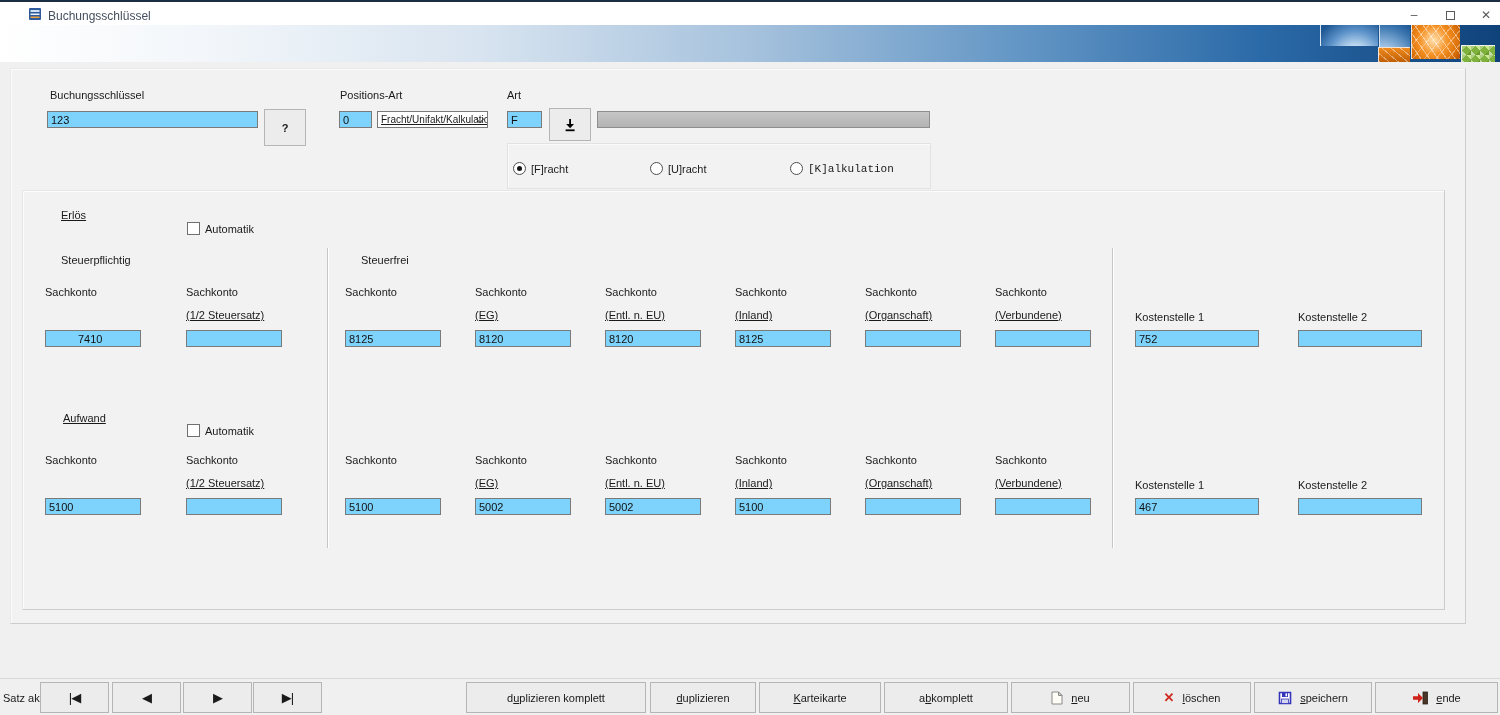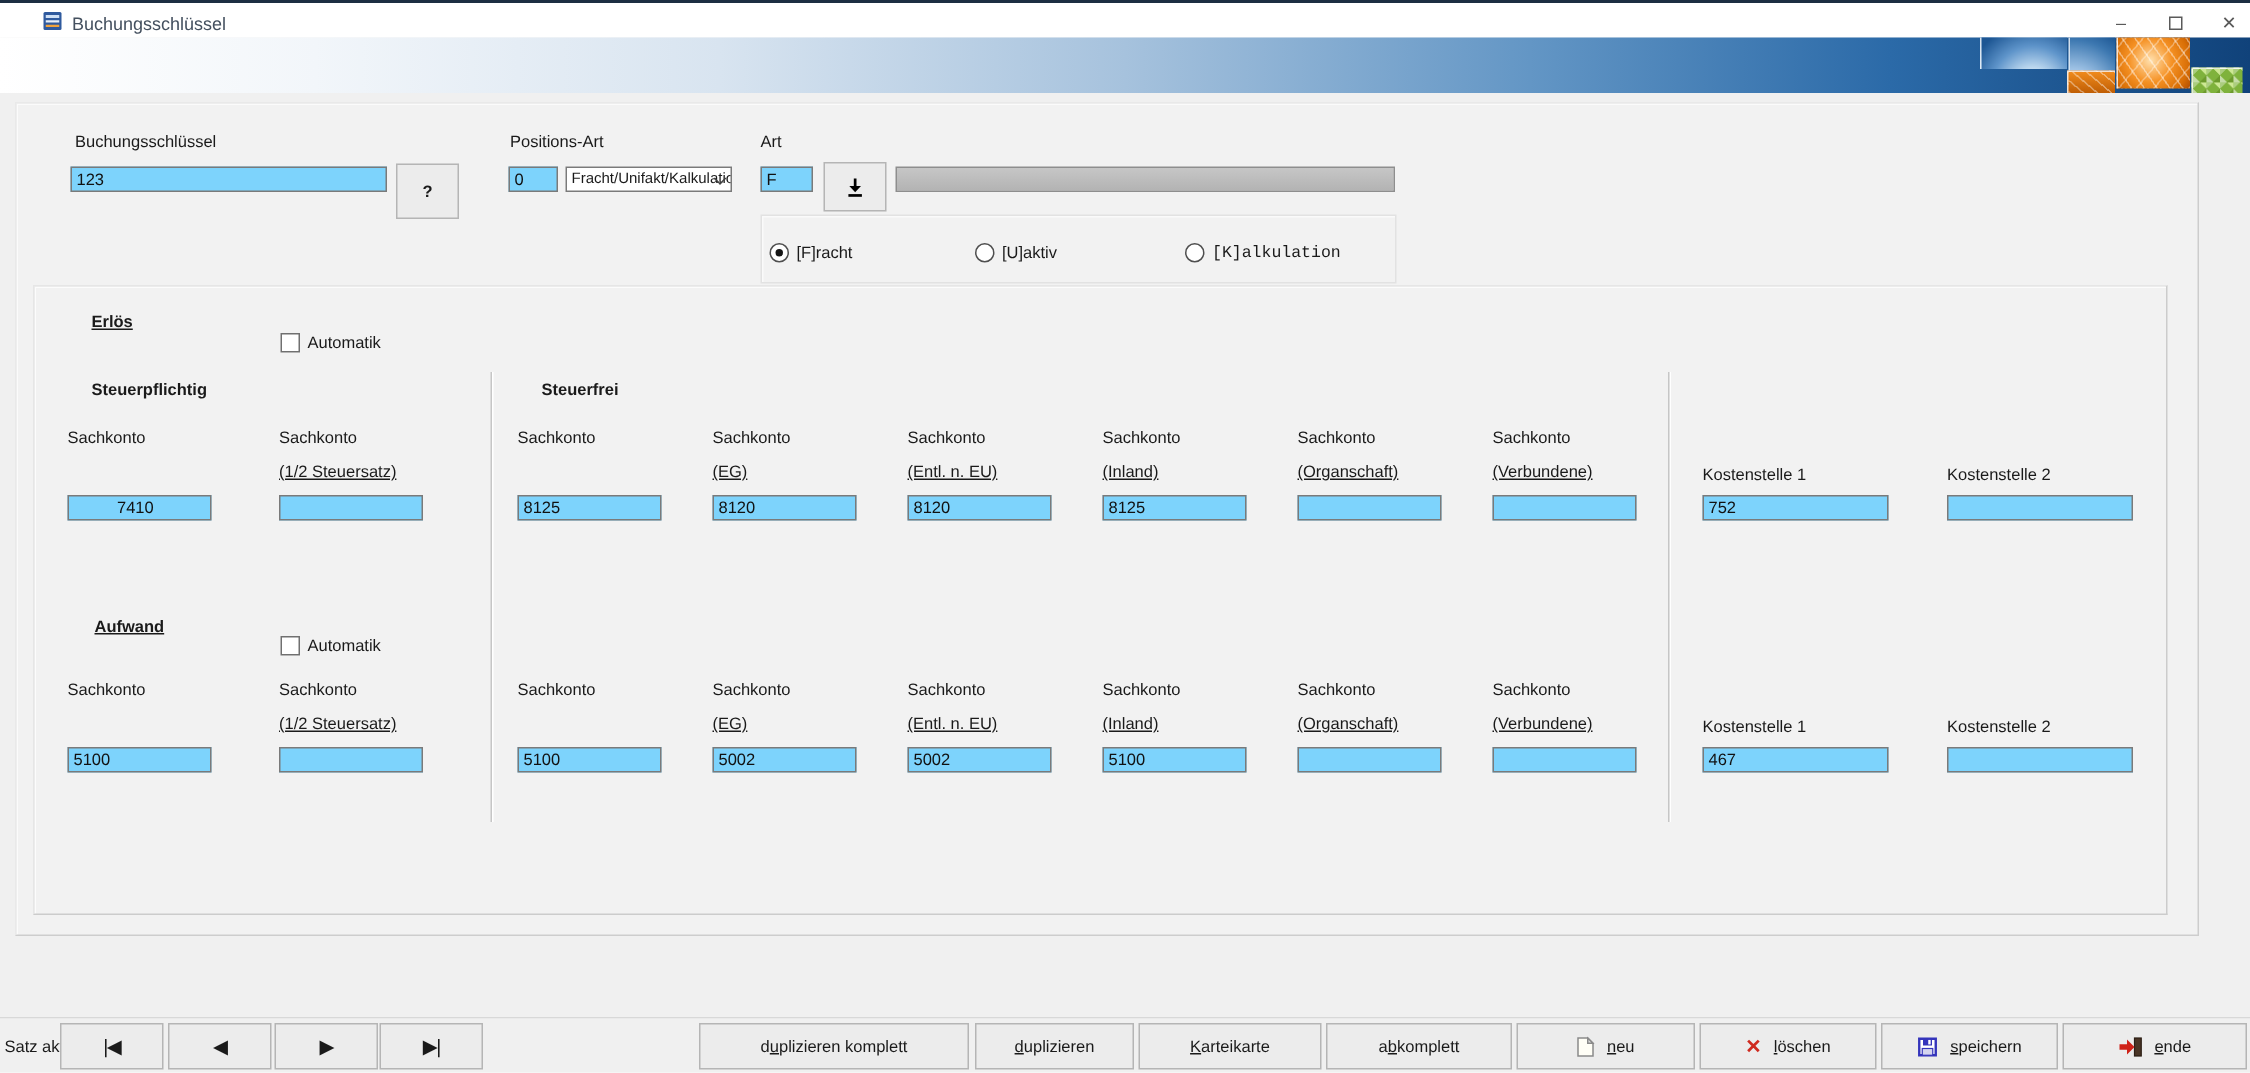--- a/index.html
+++ b/index.html
@@ -42,21 +42,21 @@
   .panel { left:10px; top:68px; width:1456px; height:556px; background:#f2f2f2;
     border:1px solid #e9e9e9; border-right-color:#cdcdcd; border-bottom-color:#cdcdcd;
     box-shadow:inset 1px 1px 0 #fbfbfb; }
   .groupbox { left:22px; top:190px; width:1423px; height:420px; background:#f2f2f2;
     border:1px solid #e6e6e6; border-right-color:#cccccc; border-bottom-color:#cccccc;
     box-shadow:inset 1px 1px 0 #fcfcfc; }
   .vdiv { width:1px; background:#c6c6c6; box-shadow:1px 0 0 #ffffff; }
 
   
   .lbl { white-space:nowrap; }
-  .bold { font-weight:bold;padding-left:16px; }
+  .bold { font-weight:normal;padding-left:16px; }
   .underline { text-decoration:underline; }
   .tb { position:absolute; height:17px; border:1px solid #7a7a7a; background:#7dd3fc; font-family:"Liberation Sans",sans-serif;
     font-size:11px; padding:0 3px; color:#111; outline:none; }
   .btn { position:absolute; background:#ececec; border:1px solid #b5b5b5; display:flex; align-items:center;
     justify-content:center; gap:8px; font-size:11px; color:#1a1a1a; cursor:default; white-space:nowrap; }
   .graybar { left:597px; top:111px; width:333px; height:17px; background:linear-gradient(#c6c6c6,#b3b3b3); border:1px solid #8e8e8e; }
   .combo { position:absolute; height:17px; background:#fff; border:1px solid #7a7a7a; font-size:10px; line-height:15px;
     padding:0 14px 0 3px; overflow:hidden; white-space:nowrap; }
   .chev { position:absolute; right:4px; top:4px; width:6px; height:6px; border-right:1.4px solid #444; border-bottom:1.4px solid #444; transform:rotate(45deg); }
   .checkbox { position:absolute; width:13px; height:13px; background:#fff; border:1px solid #707070; }
@@ -111,41 +111,41 @@
   <div class="abs panel"></div>
 
   <div class="abs lbl" style="left:50px; top:89px;">Buchungsschlüssel</div>
   <input class="tb" style="left: 47px; top: 111px; width: 211px;" value="123">
   <div class="btn" style="left:264px; top:109px; width:42px; height:37px; font-weight:bold;">
       <span>?</span>
     </div>
 
   <div class="abs lbl" style="left:340px; top:89px;">Positions-Art</div>
   <input class="tb" style="left: 339px; top: 111px; width: 33px;" value="0">
-  <div class="combo" style="left:377px; top:111px; width:111px;">
+  <div class="combo" style="left:377px; top:111px; width:111px;text-decoration:underline;">
     <span>Fracht/Unifakt/Kalkulatio</span>
     <span class="chev"></span>
   </div>
 
   <div class="abs lbl" style="left:507px; top:89px;">Art</div>
   <input class="tb" style="left: 507px; top: 111px; width: 35px;" value="F">
   <div class="btn" style="left:549px; top:108px; width:42px; height:33px;">
     <svg width="14" height="14">
         <rect x="6.2" y="1" width="1.8" height="7" fill="#000"></rect>
         <polygon points="3.2,6 7.1,10.2 11,6" fill="#000"></polygon>
         <rect x="2.6" y="11.4" width="9" height="1.8" fill="#000"></rect>
       </svg>
   </div>
   <div class="abs graybar"></div>
 
   <div class="abs radiobox"></div>
   <span class="radio sel" style="left:513px; top:162px;"></span>
   <span class="radiolbl" style="left:531px; top:163px;">[F]racht</span>
   <span class="radio" style="left:650px; top:162px;"></span>
-  <span class="radiolbl" style="left:668px; top:163px;">[U]aktiv</span>
+  <span class="radiolbl" style="left:668px; top:163px;">[U]racht</span>
   <span class="radio" style="left:790px; top:162px;"></span>
   <span class="radiolbl" style="left:808px; top:163px;font-family:Liberation Mono, monospace;">[K]alkulation</span>
 
   <div class="abs groupbox"></div>
   <div class="abs vdiv" style="left:327px; top:248px; height:300px;"></div>
   <div class="abs vdiv" style="left:1112px; top:248px; height:300px;"></div>
 
   <div class="abs lbl bold underline" style="left:45px; top:209px;">Erlös</div>
   <span class="checkbox" style="left:187px; top:222px;"></span>
   <span class="abs lbl" style="left:205px; top:223px;">Automatik</span>

